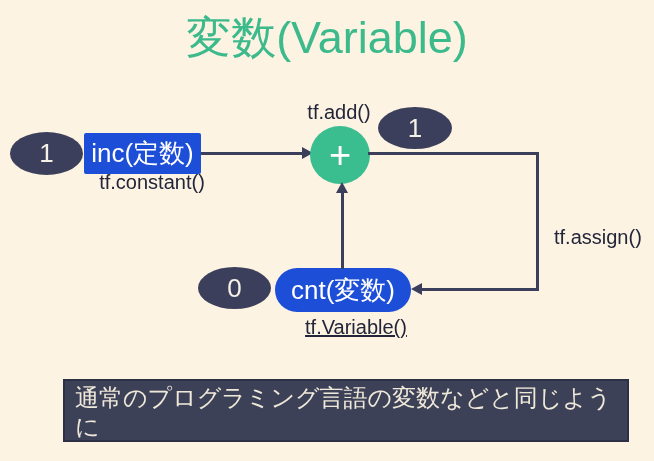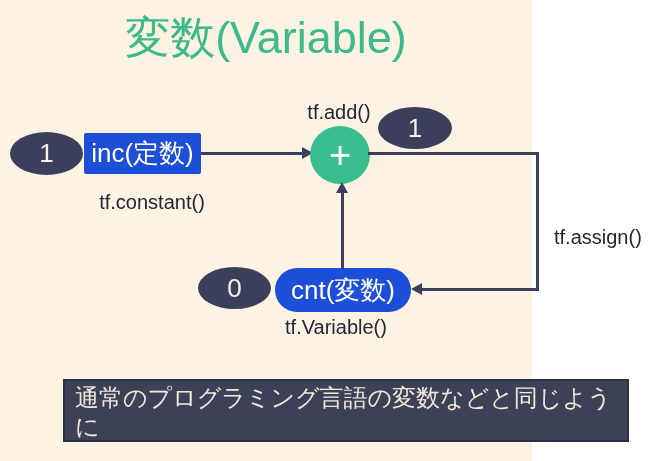--- a/index.html
+++ b/index.html
@@ -3,21 +3,21 @@
 <meta charset="utf-8">
 <style>
   * { margin: 0; padding: 0; box-sizing: border-box; }
   html, body { width: 654px; height: 461px; }
   body {
     font-family: "Liberation Sans", "DejaVu Sans", sans-serif;
     overflow: hidden;
   }
   #slide {
     position: relative;
-    width: 532px;
+    width: 654px;
     height: 461px;
     background: #fcf3e2;
   }
   .page-title {
     position: absolute;
     top: 8px;
     left: 0;
     width: 100%;
     text-align: center;
     font-size: 45px;
@@ -116,21 +116,21 @@
   <div class="page-title">変数(Variable)</div>
 
   <div class="ellipse" style="left:10px; top:132px; width:73px; height:43px;">
     <span>1</span>
   </div>
 
   <div class="node-rect" style="left:84px; top:133px; width:117px; height:41px; border-radius:2px;">
     <span>inc(定数)</span>
   </div>
 
-  <div class="api-label" style="left:152px; top:191px;">tf.constant()</div>
+  <div class="api-label" style="left:152px; top:171px;">tf.constant()</div>
 
   <div class="line" style="left:201px; top:152px; width:102px; height:3px;"></div>
   <div class="arrowhead right" style="left:302px; top:147px;"></div>
 
   <div class="api-label" style="left:339px; top:101px;">tf.add()</div>
 
   <div class="op-circle">
     <span>+</span>
   </div>
 
@@ -146,21 +146,21 @@
   <div class="api-label no-center" style="left:554px; top:226px;">tf.assign()</div>
 
   <div class="ellipse" style="left:198px; top:267px; width:73px; height:42px;">
     <span>0</span>
   </div>
 
   <div class="node-rect" style="left:275px; top:268px; width:136px; height:44px; border-radius:22px;">
     <span>cnt(変数)</span>
   </div>
 
-  <div class="api-label" style="left:336px; top:316px;">tf.Variable()</div>
+  <div class="api-label" style="left:356px; top:316px;text-decoration:underline;">tf.Variable()</div>
 
   <div class="line" style="left:341px; top:193px; width:3px; height:76px;"></div>
   <div class="arrowhead up" style="left:336px; top:182px;"></div>
 
   <div class="footer-box">
     <div>通常のプログラミング言語の変数などと同じように</div>
   </div>
 
 </div>
 

